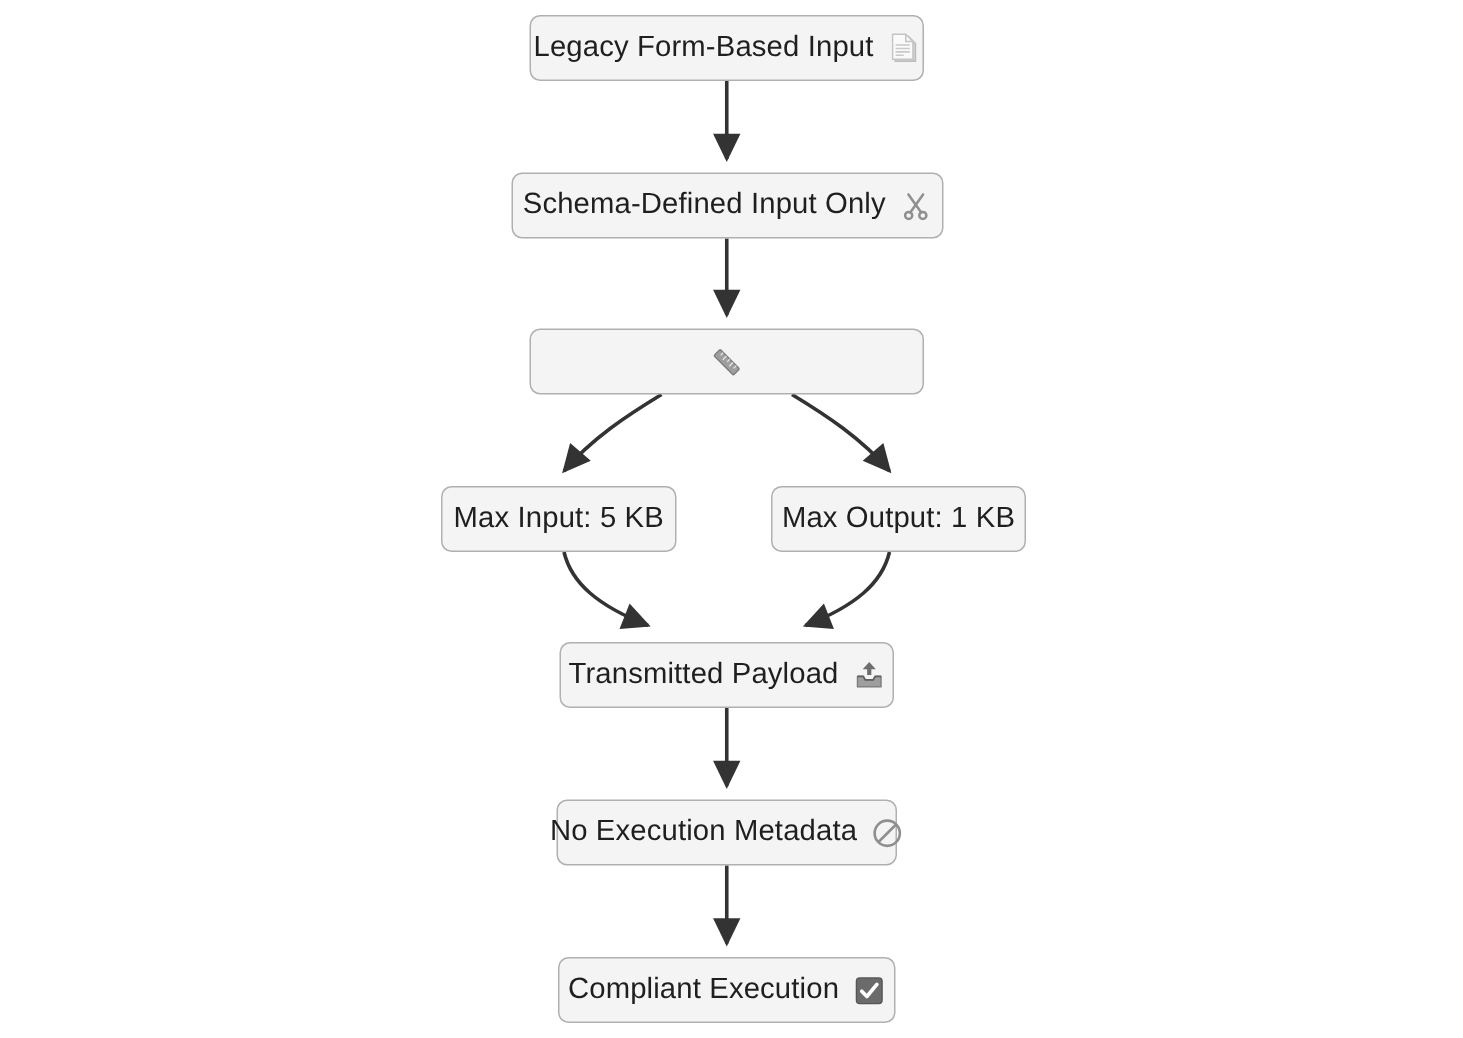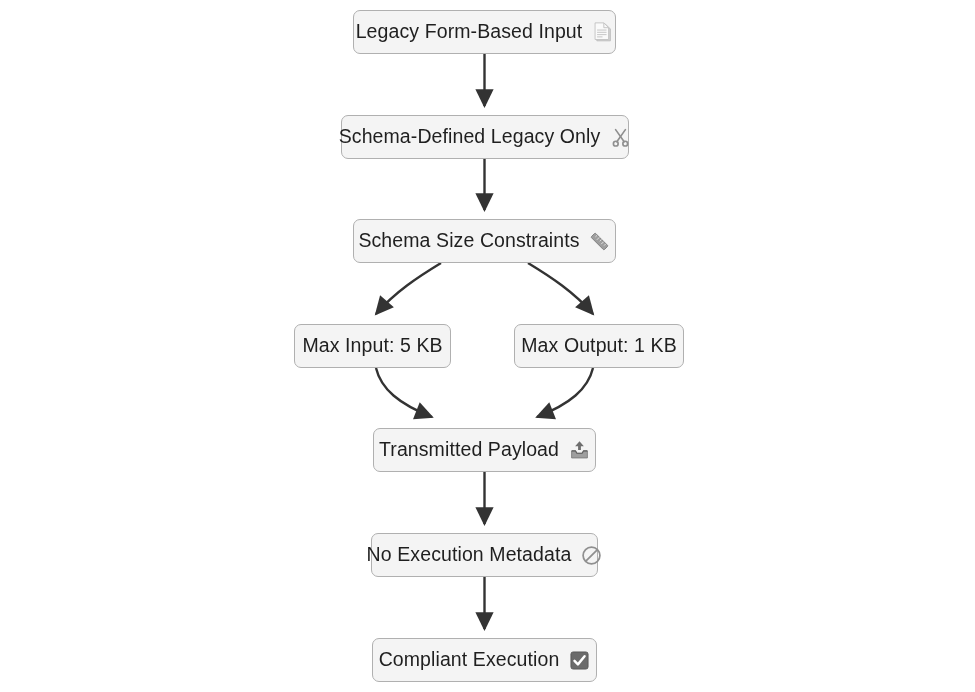--- a/index.html
+++ b/index.html
@@ -92,35 +92,34 @@
           <line x1="5.8" y1="9.2" x2="16.6" y2="9.2"></line>
           <line x1="5.8" y1="11.8" x2="16.6" y2="11.8"></line>
           <line x1="5.8" y1="14.4" x2="16.6" y2="14.4"></line>
           <line x1="5.8" y1="17" x2="12" y2="17"></line>
         </g>
       </svg>
     </span>
   </div>
 
   <div class="node-box" style="left:341px; top:115px; width:288px;">
-    <span class="node-label">Schema-Defined Legacy Only</span>
+    <span class="node-label">Schema-Defined Input Only</span>
     <span class="node-icon">
       <svg width="21" height="21" viewBox="0 0 24 24">
         <g stroke="#8f8f8f" stroke-width="1.9" fill="none" stroke-linecap="round">
           <line x1="6.4" y1="3" x2="16.2" y2="16.8"></line>
           <line x1="17.6" y1="3" x2="7.8" y2="16.8"></line>
         </g>
         <circle cx="6.6" cy="19" r="2.7" fill="none" stroke="#8f8f8f" stroke-width="1.9"></circle>
         <circle cx="17.4" cy="19" r="2.7" fill="none" stroke="#8f8f8f" stroke-width="1.9"></circle>
       </svg>
     </span>
   </div>
 
   <div class="node-box" style="left:353px; top:219px; width:263px;">
-    <span class="node-label">Schema Size Constraints</span>
     <span class="node-icon">
       <svg width="21" height="21" viewBox="0 0 24 24">
         <g transform="rotate(45 12 12)">
           <rect x="1.5" y="8.6" width="21" height="6.8" rx="1" fill="#9e9e9e" stroke="#7d7d7d" stroke-width="1"></rect>
           <g stroke="#e4e4e4" stroke-width="1">
             <line x1="5" y1="8.8" x2="5" y2="11.6"></line>
             <line x1="8.5" y1="8.8" x2="8.5" y2="12.8"></line>
             <line x1="12" y1="8.8" x2="12" y2="11.6"></line>
             <line x1="15.5" y1="8.8" x2="15.5" y2="12.8"></line>
             <line x1="19" y1="8.8" x2="19" y2="11.6"></line>

